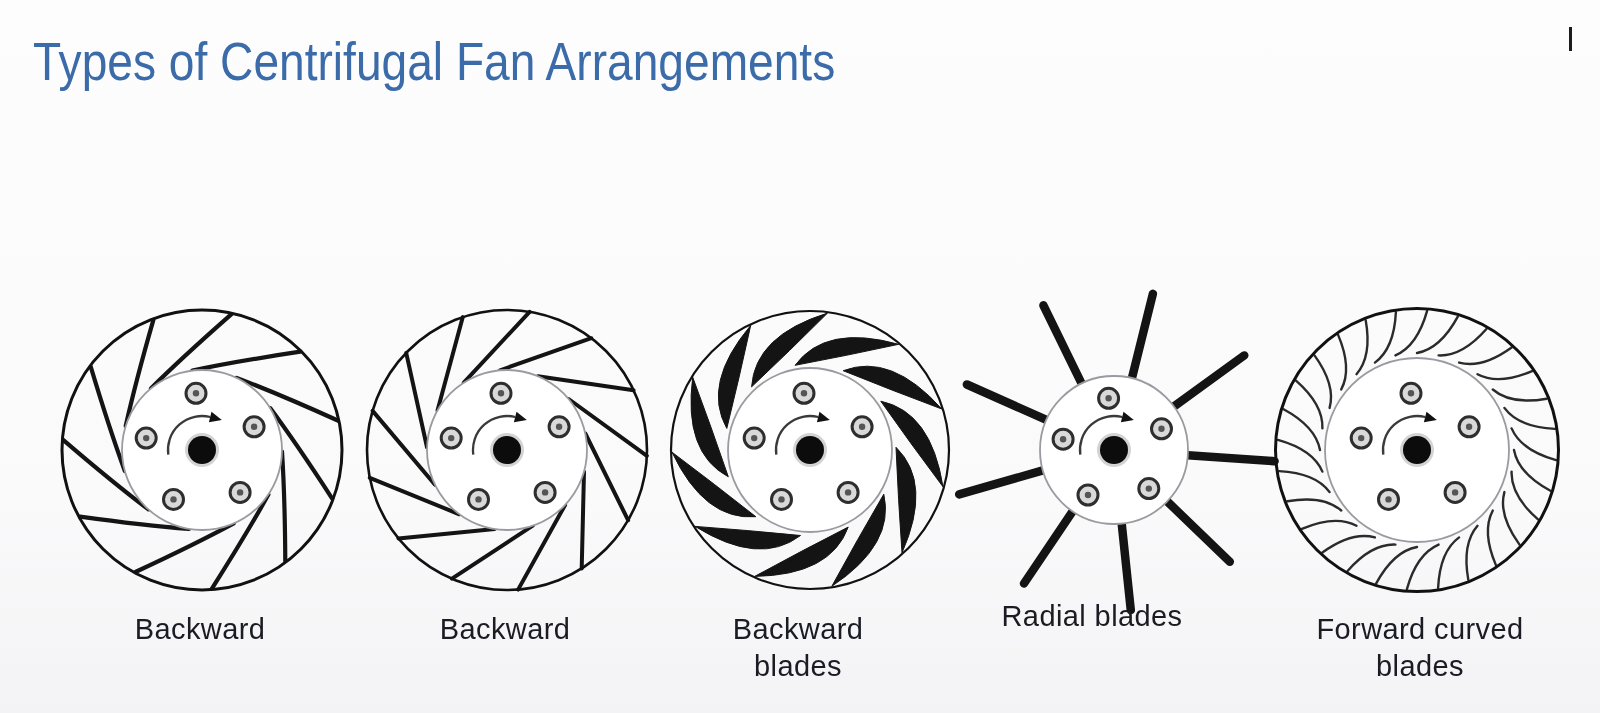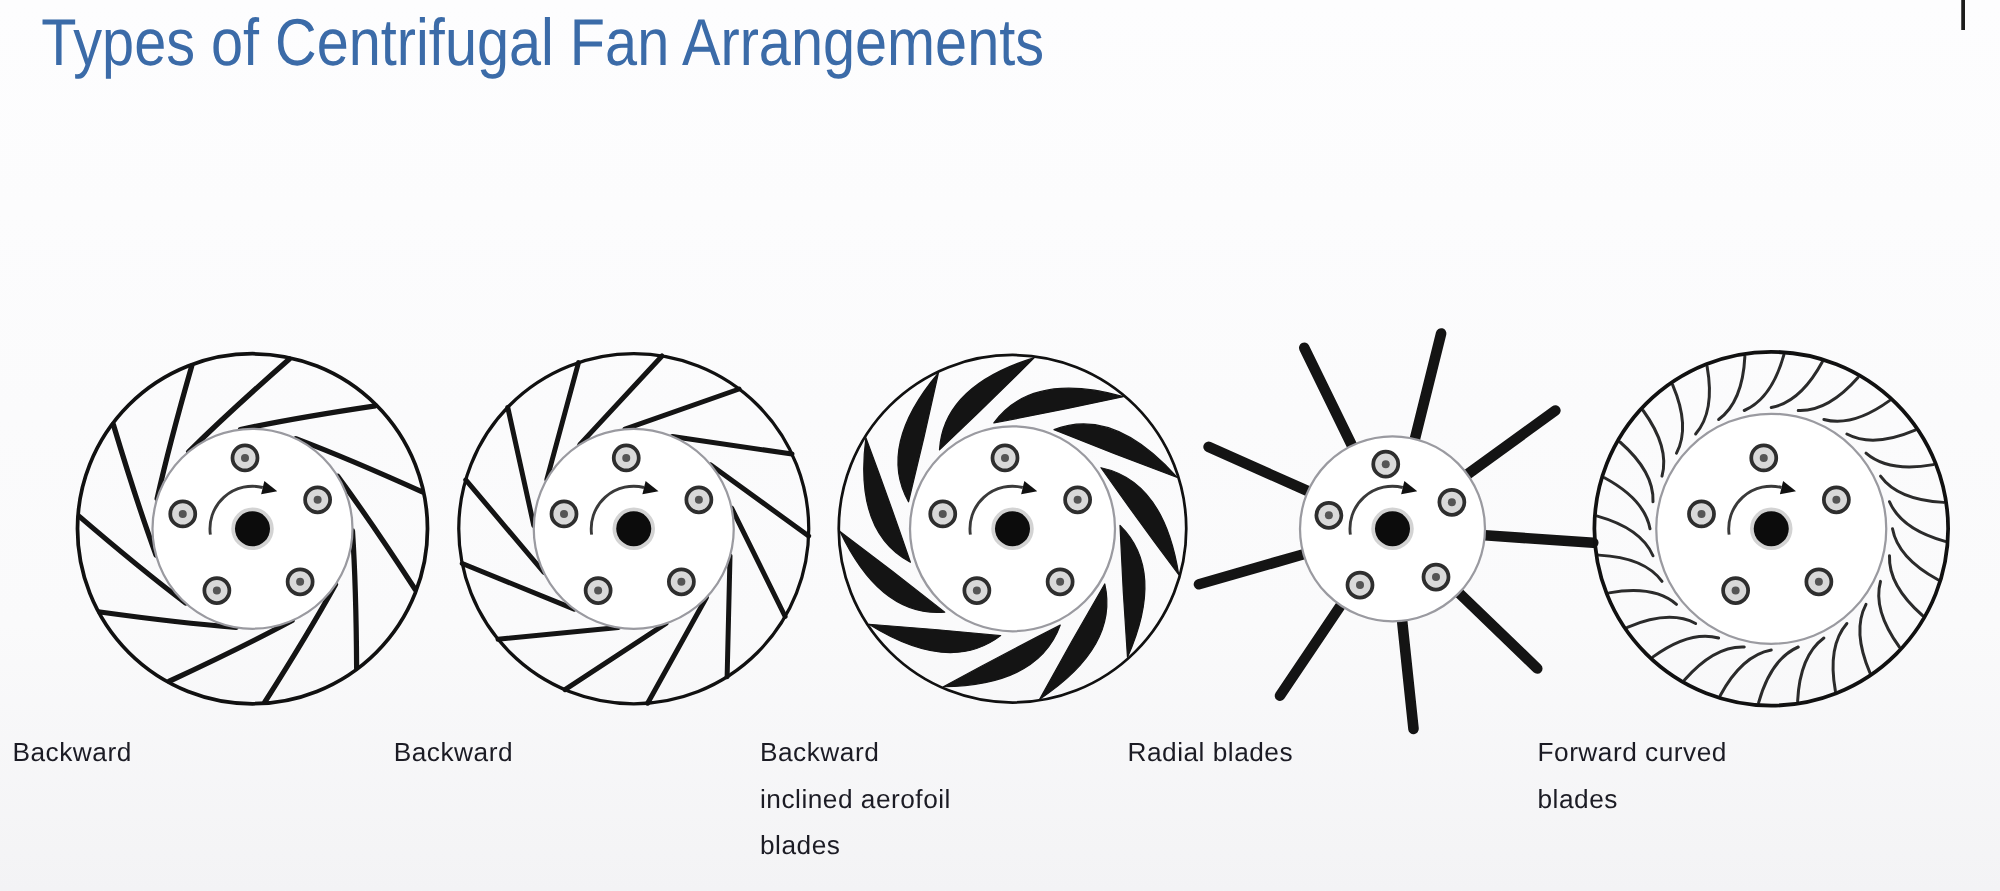--- a/index.html
+++ b/index.html
@@ -2,37 +2,37 @@
 <html style="--title-color: #3b6ba8; --bg-top: #fdfdfe; --bg-bottom: #f3f3f5; --label-color: #1b1b24;"><head>
 <meta charset="utf-8">
 <style>
   html,body{margin:0;padding:0;}
   body{
     width:1600px;height:713px;overflow:hidden;
     font-family:"Liberation Sans", sans-serif;
     background:linear-gradient(180deg, var(--bg-top,#fdfdfe) 0%, #fafafb 70%, var(--bg-bottom,#f3f3f5) 100%);
     position:relative;
   }
-  .stage{position:absolute;inset:0;}
+  .stage{position:absolute;inset:0;margin-top:27px;}
   .page-title{
     position:absolute;left:33px;top:6px;margin:0;
     font-size:53px;font-weight:400;line-height:1.1;
     color:var(--title-color,#3b6ba8);
     transform:scaleX(.87);transform-origin:left top;
     white-space:nowrap;letter-spacing:0px;
   }
   .cursor-tick{
     position:absolute;left:1569px;top:0;width:3px;height:24px;
     background:#1c1c1c;
   }
   .fan-figure{position:absolute;width:340px;height:340px;}
   .fan-figure svg{display:block;width:340px;height:340px;}
   .fan-label{
-    position:absolute;width:380px;
-    font-size:21px;line-height:37px;letter-spacing:.4px;
+    position:absolute;width:380px;text-align:center;
+    font-size:29px;line-height:37px;letter-spacing:.4px;
     color:var(--label-color,#1b1b24);
   }
 </style>
 </head>
 <body>
 
 <div class="stage">
   <h1 class="page-title">Types of Centrifugal Fan Arrangements</h1>
   <div class="cursor-tick"></div>
   <div id="fans">
@@ -174,21 +174,20 @@
           <path d="M136.3 174.7 A34 34 0 0 1 178.2 137" fill="none" stroke="#3a3a3a" stroke-width="2.3"></path>
           <path d="M176.9 142.3 L179.5 131.7 L189.8 139.9 Z" fill="#111111"></path>
         </g>
             <circle cx="170" cy="170" r="17" fill="rgba(10,10,10,.18)"></circle>
             <circle cx="170" cy="170" r="14" fill="#0c0c0c"></circle>
           </g>
         </svg>
       </div>
       <div class="fan-label" style="left: 608px; top: 584px;">
         <div>Backward</div>
-        <div>inclined aerofoil</div>
         <div>blades</div>
       </div>
       <div class="fan-figure" style="left: 944px; top: 253px;">
         <svg viewBox="0 0 340 340">
           <line x1="137.6" y1="103.5" x2="99.4" y2="25.3" stroke="#141414" stroke-width="8.5" stroke-linecap="round"></line>
           <line x1="187.9" y1="98.2" x2="208.9" y2="13.8" stroke="#141414" stroke-width="8.5" stroke-linecap="round"></line>
           <line x1="229.9" y1="126.5" x2="300.3" y2="75.4" stroke="#141414" stroke-width="8.5" stroke-linecap="round"></line>
           <line x1="243.8" y1="175.2" x2="330.6" y2="181.2" stroke="#141414" stroke-width="8.5" stroke-linecap="round"></line>
           <line x1="223.2" y1="221.4" x2="285.8" y2="281.8" stroke="#141414" stroke-width="8.5" stroke-linecap="round"></line>
           <line x1="177.7" y1="243.6" x2="186.8" y2="330.1" stroke="#141414" stroke-width="8.5" stroke-linecap="round"></line>
@@ -219,21 +218,21 @@
           </g>
             <g>
           <path d="M136.3 174.7 A34 34 0 0 1 178.2 137" fill="none" stroke="#3a3a3a" stroke-width="2.3"></path>
           <path d="M176.9 142.3 L179.5 131.7 L189.8 139.9 Z" fill="#111111"></path>
         </g>
             <circle cx="170" cy="170" r="17" fill="rgba(10,10,10,.18)"></circle>
             <circle cx="170" cy="170" r="14" fill="#0c0c0c"></circle>
           </g>
         </svg>
       </div>
-      <div class="fan-label" style="left: 902px; top: 584px;">
+      <div class="fan-label" style="left: 902px; top: 571px;">
         <div>Radial blades</div>
       </div>
       <div class="fan-figure" style="left: 1247px; top: 253px;">
         <svg viewBox="0 0 340 340">
           <path d="M170 73 Q193.4 68.7 210.8 36.6" fill="none" stroke="#2b2b2b" stroke-width="2.4" stroke-linecap="round"></path>
           <path d="M191.6 75.4 Q215.4 76.4 239.4 49" fill="none" stroke="#2b2b2b" stroke-width="2.4" stroke-linecap="round"></path>
           <path d="M212.1 82.6 Q235 88.9 264.6 67.5" fill="none" stroke="#2b2b2b" stroke-width="2.4" stroke-linecap="round"></path>
           <path d="M230.5 94.2 Q251.5 105.4 285.1 91.1" fill="none" stroke="#2b2b2b" stroke-width="2.4" stroke-linecap="round"></path>
           <path d="M245.8 109.5 Q263.8 125.1 299.7 118.7" fill="none" stroke="#2b2b2b" stroke-width="2.4" stroke-linecap="round"></path>
           <path d="M257.4 127.9 Q271.4 147.1 307.9 148.9" fill="none" stroke="#2b2b2b" stroke-width="2.4" stroke-linecap="round"></path>

